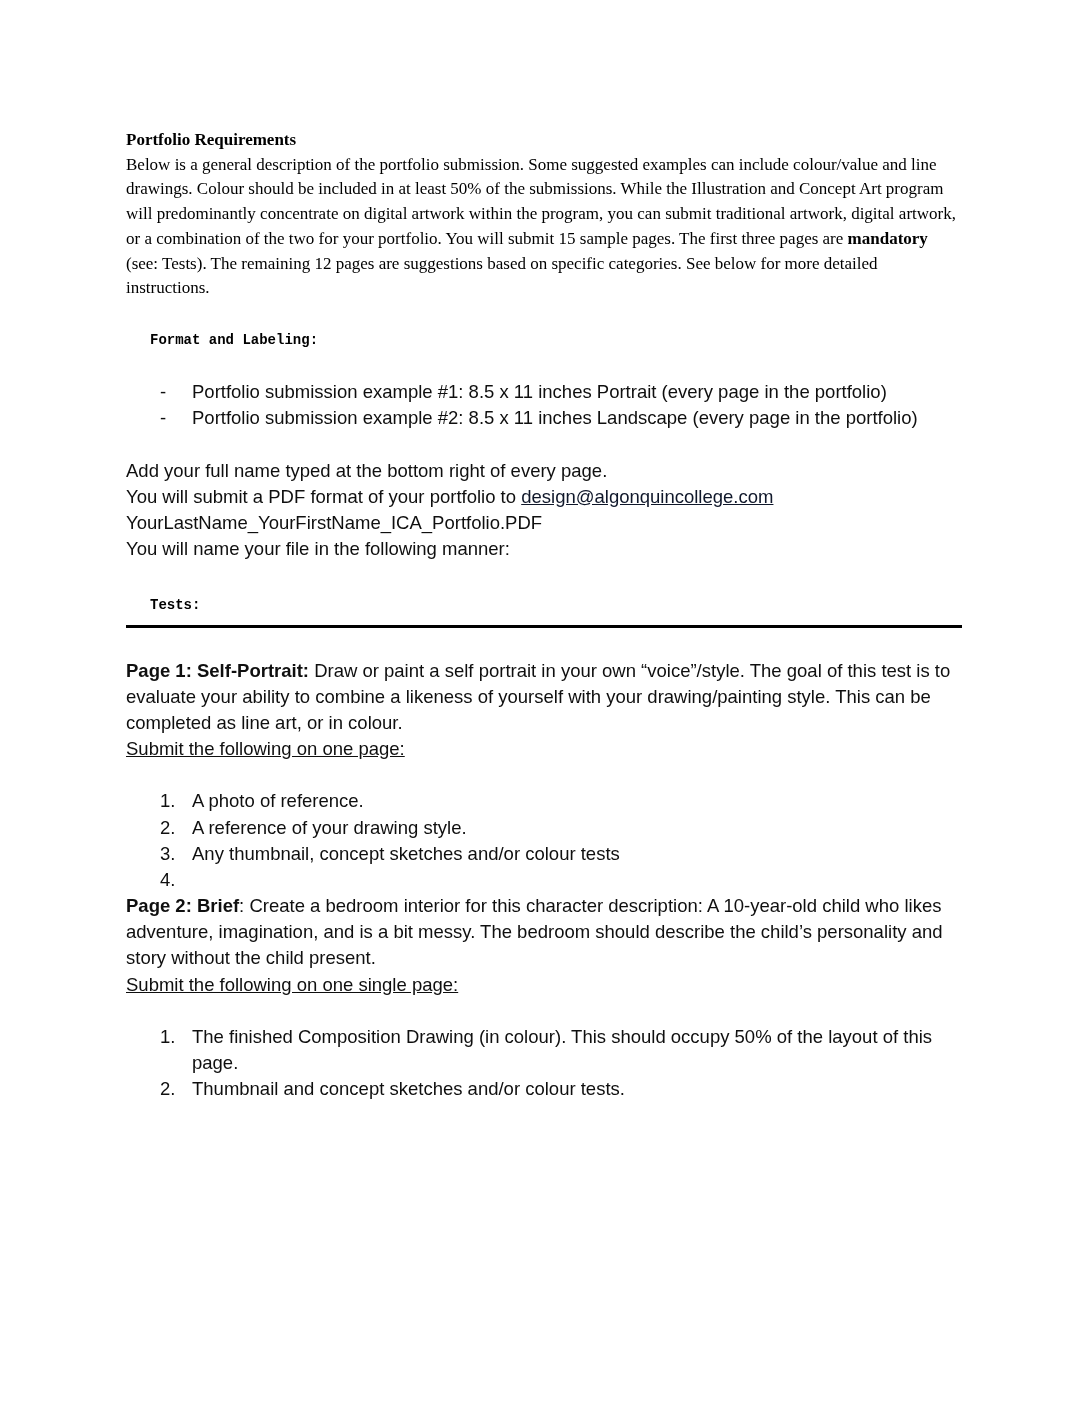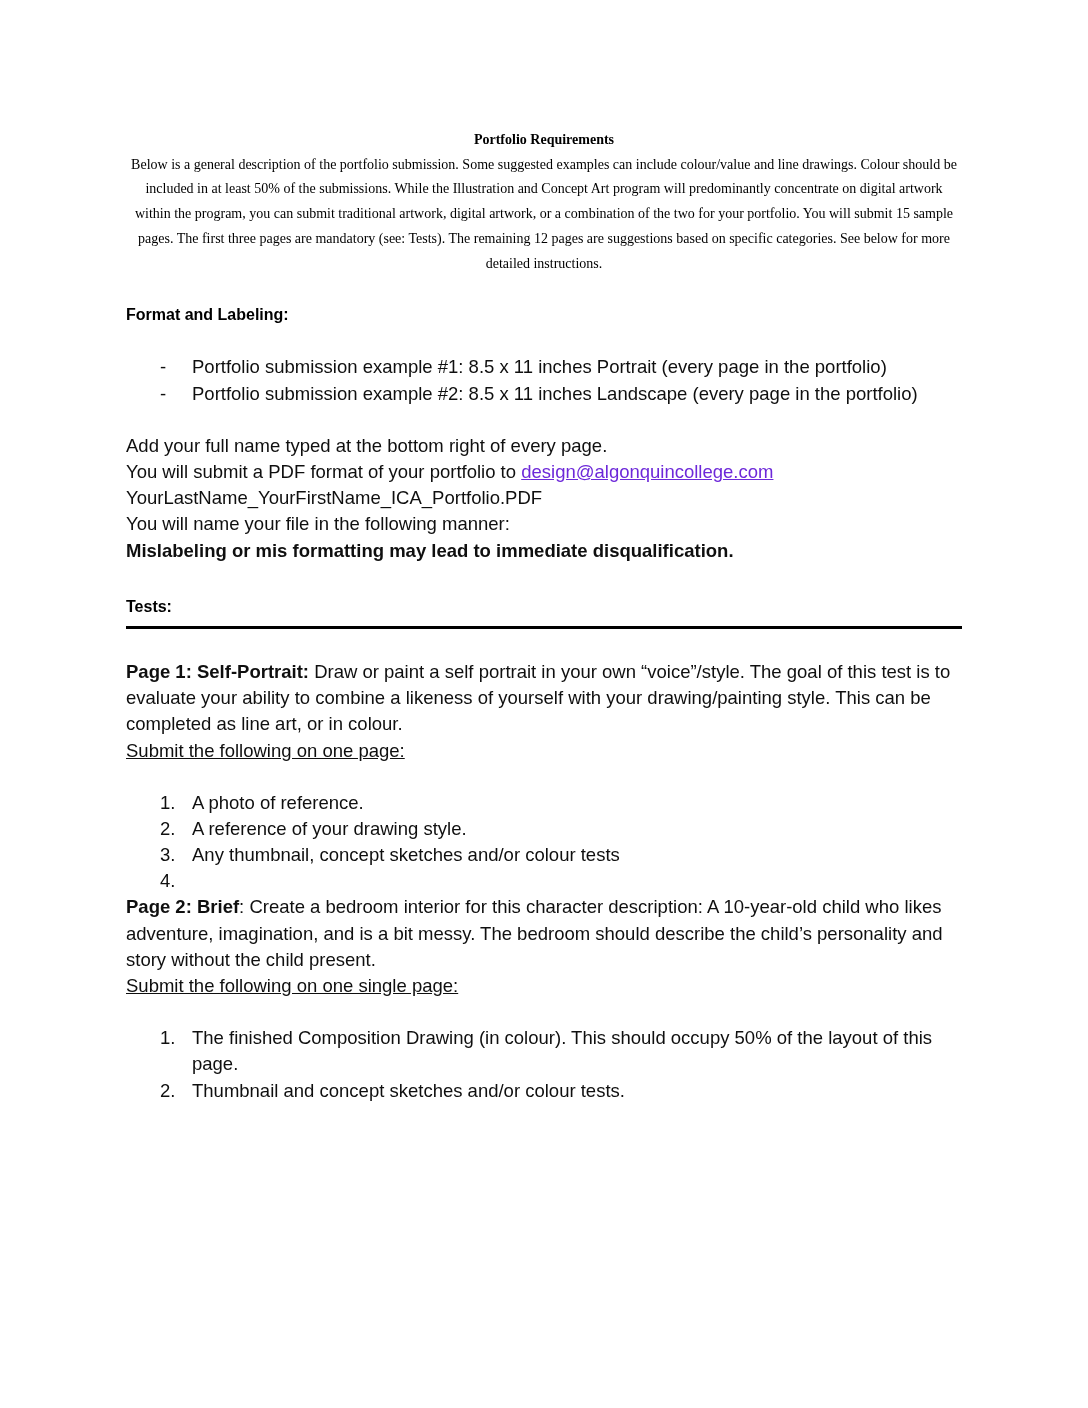--- a/index.html
+++ b/index.html
@@ -21,51 +21,52 @@
   .page {
     position: absolute;
     left: 126px;
     top: 128px;
     width: 836px;
   }
 
   
   .serif-block {
     font-family: "Liberation Serif", "DejaVu Serif", serif;
-    font-size: 14px;
+    font-size: 17px;
     line-height: 24.7px;
-    text-align: center;
+    text-align: left;
   }
   .serif-block .hdg {
     font-weight: bold;
     display: block;
   }
-  .serif-block b { font-weight: normal; margin-top: 8px; }
+  .serif-block b { font-weight: bold; margin-top: 8px; }
 
   
   .sans {
     font-family: "Liberation Sans", "DejaVu Sans", sans-serif;
     font-size: 18.5px;
     line-height: 26.2px;
     color: #0f0f0f;
   }
   .sans-hdg {
-    font-family: Liberation Sans, sans-serif;
-    font-size: 16px;
+    font-family: Liberation Mono, monospace;
+    font-size: 14px;
     line-height: 26.2px;
     font-weight: bold;
+    margin-left: 24px;
   }
   .spacer-md { height: 26px; }
   .spacer-lg { height: 30px; }
 
   u, .u { text-decoration: underline; }
   .bold { font-weight: bold; }
 
   a.maillink {
-    color: #6d28d9;
+    color: #0f172a;
   }
 
   
   .dash-list {
     margin: 0;
     padding: 0;
     list-style: none;
   }
   .dash-list li {
     position: relative;
@@ -133,21 +134,20 @@
     </li>
   </ul>
 
   <div class="spacer-md"></div>
 
   <div class="sans">
     <div>Add your full name typed at the bottom right of every page.</div>
     <div><span>You will submit a PDF format of your portfolio to </span><a class="maillink" href="#">design@algonquincollege.com</a></div>
     <div>YourLastName_YourFirstName_ICA_Portfolio.PDF</div>
     <div>You will name your file in the following manner:</div>
-    <div class="bold">Mislabeling or mis formatting may lead to immediate disqualification.</div>
   </div>
 
   <div class="spacer-lg"></div>
 
   <div class="sans-hdg">Tests:</div>
   <div style="height:6px"></div>
   <hr class="rule">
 
   <div class="spacer-lg"></div>
 

